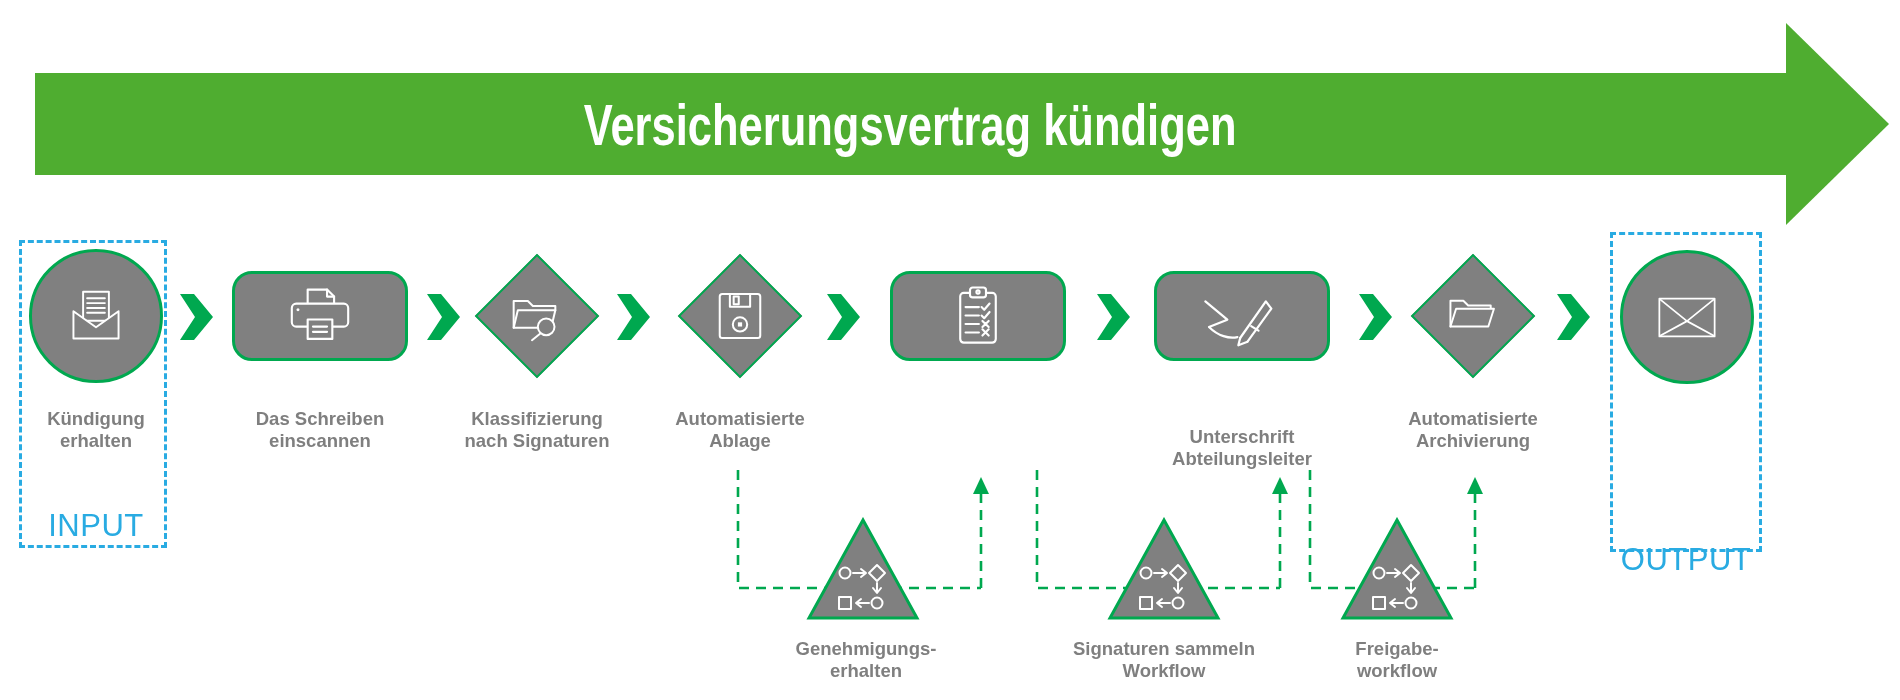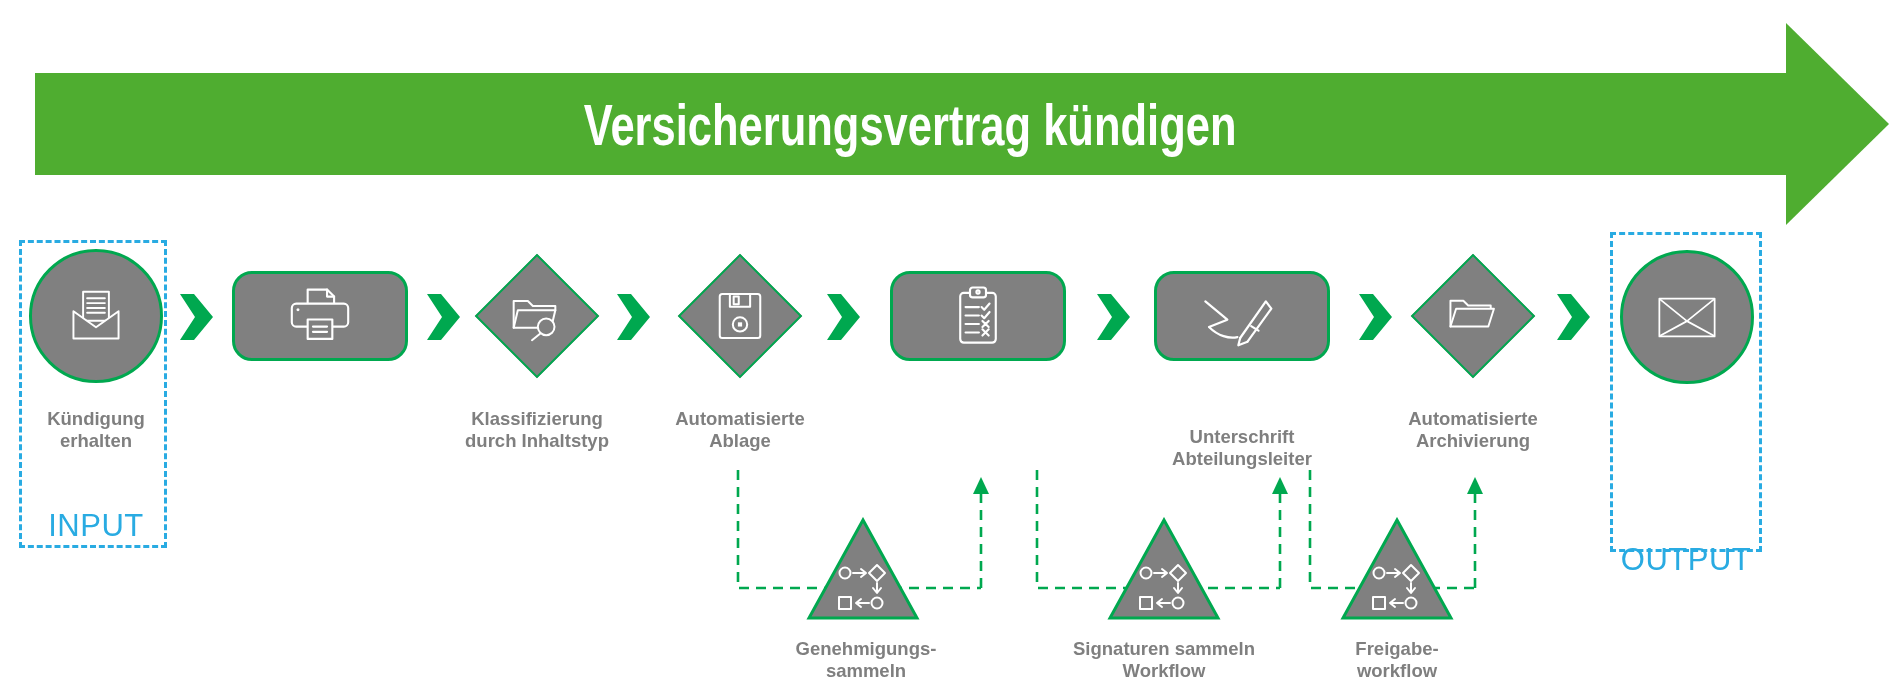--- a/index.html
+++ b/index.html
@@ -104,39 +104,41 @@
       <g stroke="#fff" stroke-width="2.4" fill="none" stroke-linejoin="round" stroke-linecap="round">
         <path d="M28,22 V6 H50 L58,14 V22" fill="#808080"></path>
         <path d="M50,6 V14 H58"></path>
         <rect x="10" y="22" width="64" height="26" rx="5" fill="#808080"></rect>
         <circle cx="17" cy="29" r="1.7" fill="#fff" stroke="none"></circle>
         <rect x="28" y="40" width="28" height="22" fill="#808080"></rect>
         <path d="M34,48 H50 M34,54 H50"></path>
       </g>
     </svg>
   </div>
+  <div class="step-label l2">Das Schreiben
+einscannen</div>
 
   <svg class="chev ch2" viewBox="0 0 33 46">
       <polygon points="0,0 14,0 33,23 14,46 0,46 15,23" fill="#00a84f"></polygon>
     </svg>
 
   <div class="node node-diamond d1">
     <div class="diamond-inner">
       <svg class="icon" width="60" height="54" viewBox="0 0 72 64">
         <g stroke="#fff" stroke-width="2.4" fill="none" stroke-linejoin="round" stroke-linecap="round">
           <path d="M8,46 V14 H25 L31,20 H58 V25"></path>
           <path d="M8,46 L13,25 H58 L53,46 Z" fill="#808080"></path>
           <circle cx="47" cy="45" r="10" fill="#808080"></circle>
           <path d="M40,53 L30,61"></path>
         </g>
       </svg>
     </div>
   </div>
   <div class="step-label l3">Klassifizierung
-durch Inhaltstyp</div>
+nach Signaturen</div>
 
   <svg class="chev ch3" viewBox="0 0 33 46">
       <polygon points="0,0 14,0 33,23 14,46 0,46 15,23" fill="#00a84f"></polygon>
     </svg>
 
   <div class="node node-diamond d2">
     <div class="diamond-inner">
       <svg class="icon" width="54" height="58" viewBox="0 0 64 68">
         <g stroke="#fff" stroke-width="2.4" fill="none" stroke-linejoin="round" stroke-linecap="round">
           <rect x="8" y="8" width="48" height="52" rx="3"></rect>
@@ -230,21 +232,21 @@
       <path d="M71,48 L79,56 L71,64 L63,56 Z"></path>
         <path d="M71,66 V74"></path>
         <polyline points="67,71 71,76 75,71"></polyline>
       <circle cx="71" cy="86" r="5.5"></circle>
         <path d="M63,86 H52"></path>
         <polyline points="55,82 50,86 55,90"></polyline>
       <rect x="33" y="80" width="12" height="12"></rect>
     </g>
   </svg>
   <div class="wf-label wl1">Genehmigungs-
-sammeln</div>
+erhalten</div>
 
   <svg class="wf t2" viewBox="0 0 114 104">
     <polygon points="57,3 111,101 3,101" fill="#808080" stroke="#00a84f" stroke-width="3"></polygon>
     <g stroke="#fff" stroke-width="2" fill="none" stroke-linecap="round" stroke-linejoin="round">
       <circle cx="39" cy="56" r="5.5"></circle>
         <path d="M47,56 H58"></path>
         <polyline points="55,52 60,56 55,60"></polyline>
       <path d="M71,48 L79,56 L71,64 L63,56 Z"></path>
         <path d="M71,66 V74"></path>
         <polyline points="67,71 71,76 75,71"></polyline>

